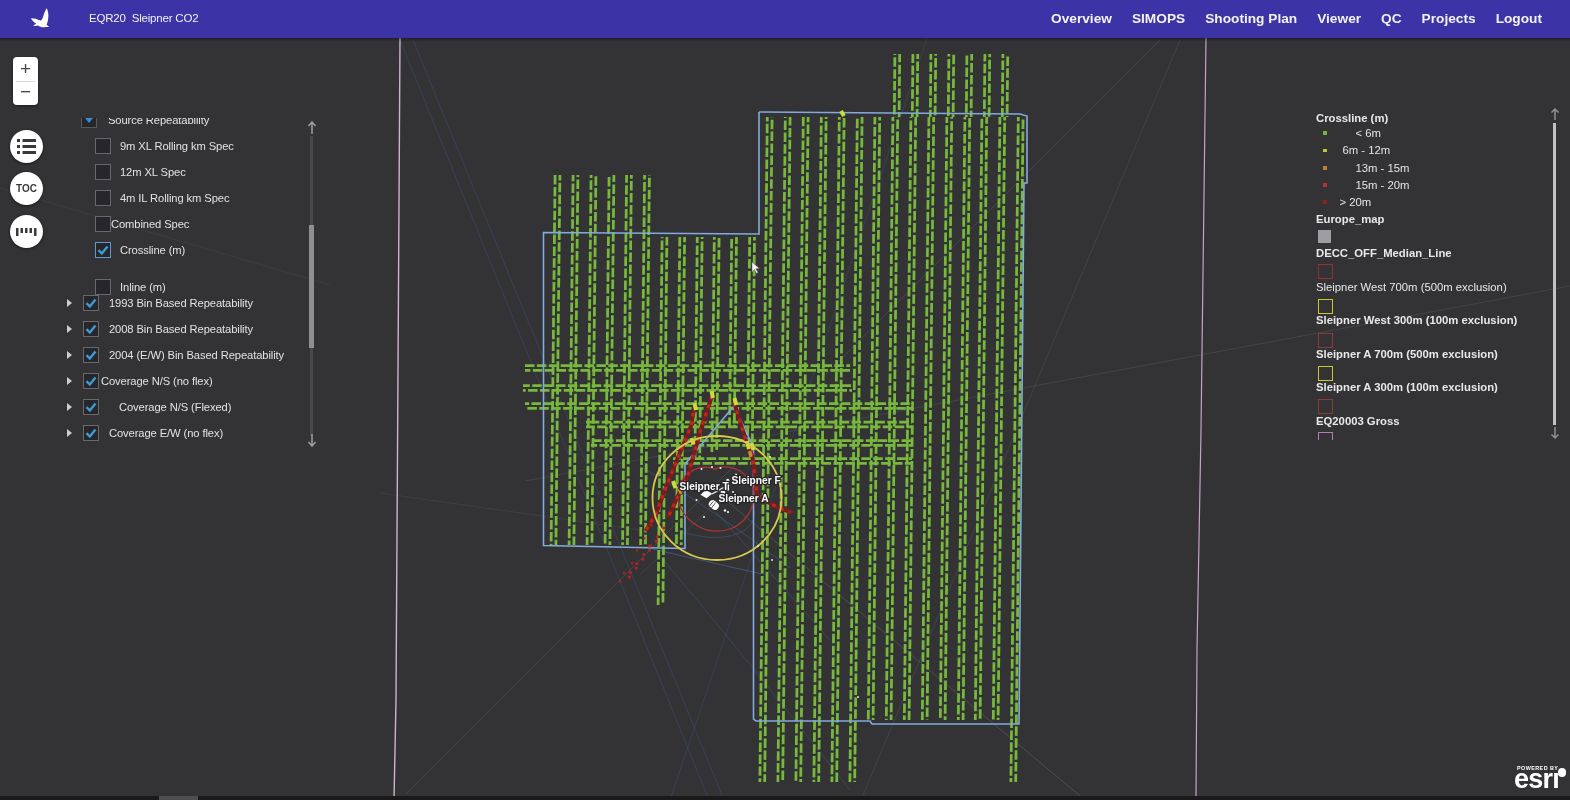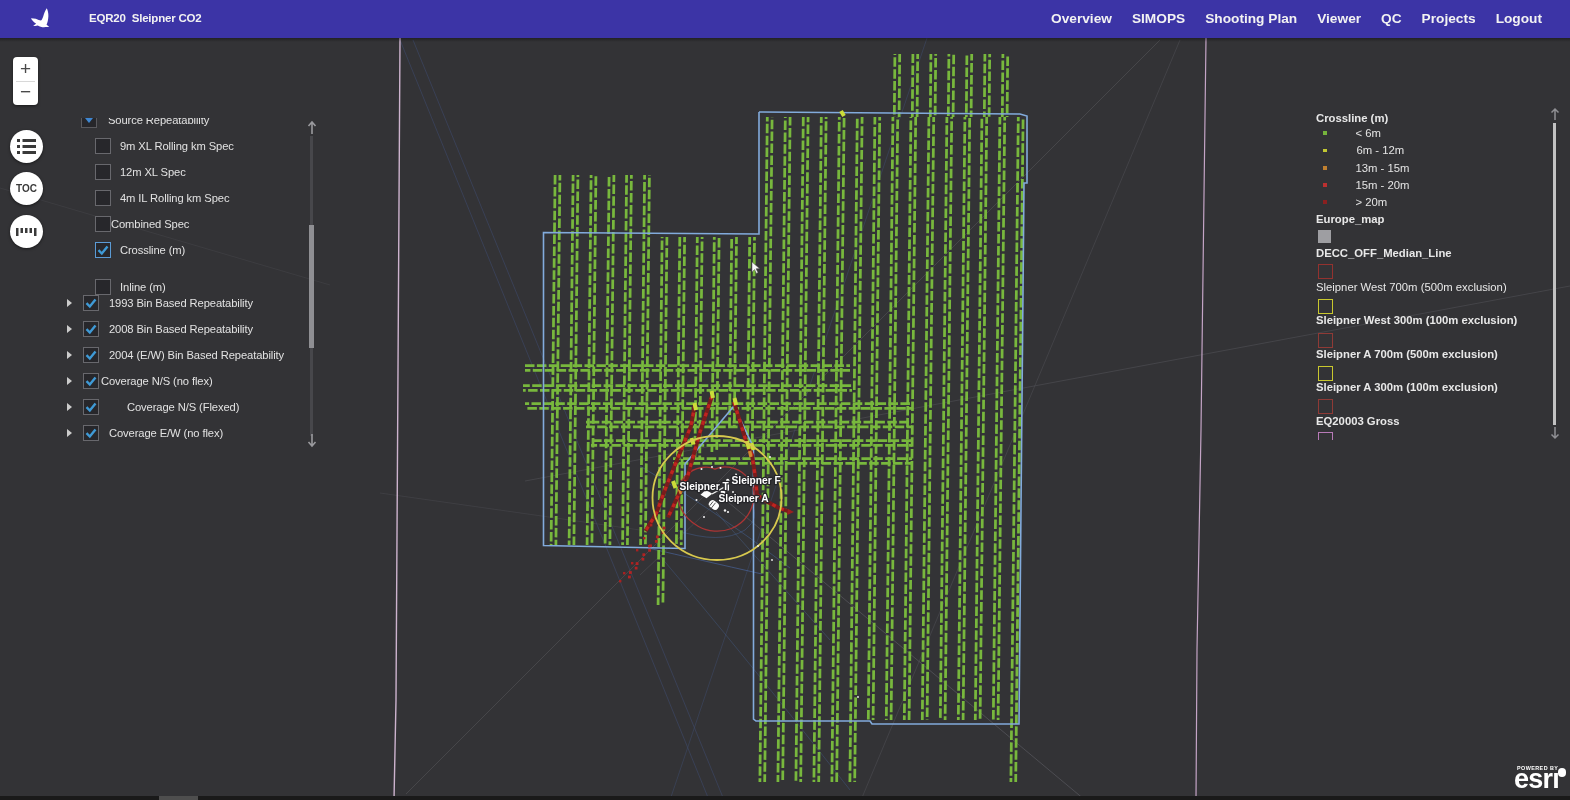--- a/index.html
+++ b/index.html
@@ -175,21 +175,21 @@
 <text x="731.5" y="483.5" font-family="Liberation Sans, sans-serif" font-size="10.2" font-weight="bold" fill="#ffffff" stroke="#26262a" stroke-width="2.6" paint-order="stroke" stroke-linejoin="round">Sleipner F</text>
 <text x="718.5" y="501.5" font-family="Liberation Sans, sans-serif" font-size="10.2" font-weight="bold" fill="#ffffff" stroke="#26262a" stroke-width="2.6" paint-order="stroke" stroke-linejoin="round">Sleipner A</text>
 <polygon points="752,262 752,272 754.5,269.5 756.5,273.5 758,272.5 756,268.8 759.5,268.5" fill="#f8f8f8" stroke="#555" stroke-width="0.5"></polygon>
 </svg>
 
 <div class="abs" style="left:0;top:38px;width:1570px;height:4px;background:linear-gradient(rgba(0,0,0,0.35),rgba(0,0,0,0))"></div>
 <div class="abs" style="left:0;top:0;width:1570px;height:38px;background:#3c34a6;color:#f2f2f2">
   <svg class="abs" style="left:27px;top:6px" width="23" height="24" viewBox="0 0 24 21">
     <path d="M20.6,0.3 C21.6,2.2 22.5,5.4 22.3,8.6 C22.1,11.9 21.5,15.4 20.4,17.6 L23.2,19.6 C20.8,19.9 18.0,20.0 16.1,20.2 L13.4,19.4 L11.2,18.2 L8.4,18.9 L6.4,18.5 L9.6,16.6 L7.4,14.9 L5.0,12.3 L4.2,10.7 L6.8,10.9 L9.2,11.3 L12.2,12.5 L14.5,13.2 C15.6,12.4 16.4,10.5 17.0,8.6 C17.8,6.0 18.8,2.8 20.6,0.3 Z" fill="#ffffff"></path>
   </svg>
-  <div class="abs" style="left:89px;top:12px;font-size:11.5px;font-weight:bold;letter-spacing:-0.2px">EQR20&nbsp; Sleipner CO2</div>
+  <div class="abs" style="left:89px;top:12px;font-size:11.5px;font-weight:normal;letter-spacing:-0.2px">EQR20&nbsp; Sleipner CO2</div>
   <div class="abs" style="right:28px;top:11px;font-size:13.7px;font-weight:bold;white-space:nowrap"><span style="margin-left:20px">Overview</span><span style="margin-left:20px">SIMOPS</span><span style="margin-left:20px">Shooting Plan</span><span style="margin-left:20px">Viewer</span><span style="margin-left:20px">QC</span><span style="margin-left:20px">Projects</span><span style="margin-left:20px">Logout</span></div>
 </div>
 
 <div class="abs" style="left:13px;top:57px;width:25px;height:48px;background:#ffffff;border-radius:4px;box-shadow:0 1px 3px rgba(0,0,0,0.5)">
   <div class="abs" style="left:0;top:0;width:25px;height:24px;color:#4a4a4a;font-size:19px;text-align:center;line-height:23px">+</div>
   <div class="abs" style="left:3px;top:24px;width:19px;height:1px;background:#d8d8d8"></div>
   <div class="abs" style="left:0;top:24px;width:25px;height:24px;color:#4a4a4a;font-size:19px;text-align:center;line-height:21px">−</div>
 </div>
 
 <div class="abs" style="left:10px;top:130px;width:33px;height:33px;border-radius:50%;background:#fff;box-shadow:0 1px 3px rgba(0,0,0,0.5)">
@@ -230,42 +230,42 @@
           <path d="M3.5 8.2 L6.8 11.5 L12.5 4.5" stroke="#3f9ad6" stroke-width="2.4" fill="none"></path>
         </svg></span><span style="margin-left:10px;vertical-align:middle">2008 Bin Based Repeatability</span></div>
 <div style="position:absolute;left:7px;top:228px;height:16px;line-height:16px"><span style="display:inline-block;width:0;height:0;border-left:5px solid #cccccc;border-top:4.5px solid transparent;border-bottom:4.5px solid transparent;vertical-align:middle"></span><span style="display:inline-block;width:11px"></span><span style="position:relative;display:inline-block;width:14px;height:14px;background:#27272b;border:1px solid #68686d;vertical-align:middle"><svg width="16" height="16" style="position:absolute;left:-1px;top:-1px">
           <path d="M3.5 8.2 L6.8 11.5 L12.5 4.5" stroke="#3f9ad6" stroke-width="2.4" fill="none"></path>
         </svg></span><span style="margin-left:10px;vertical-align:middle">2004 (E/W) Bin Based Repeatability</span></div>
 <div style="position:absolute;left:7px;top:254px;height:16px;line-height:16px"><span style="display:inline-block;width:0;height:0;border-left:5px solid #cccccc;border-top:4.5px solid transparent;border-bottom:4.5px solid transparent;vertical-align:middle"></span><span style="display:inline-block;width:11px"></span><span style="position:relative;display:inline-block;width:14px;height:14px;background:#27272b;border:1px solid #68686d;vertical-align:middle"><svg width="16" height="16" style="position:absolute;left:-1px;top:-1px">
           <path d="M3.5 8.2 L6.8 11.5 L12.5 4.5" stroke="#3f9ad6" stroke-width="2.4" fill="none"></path>
         </svg></span><span style="margin-left:2px;vertical-align:middle">Coverage N/S (no flex)</span></div>
 <div style="position:absolute;left:7px;top:280px;height:16px;line-height:16px"><span style="display:inline-block;width:0;height:0;border-left:5px solid #cccccc;border-top:4.5px solid transparent;border-bottom:4.5px solid transparent;vertical-align:middle"></span><span style="display:inline-block;width:11px"></span><span style="position:relative;display:inline-block;width:14px;height:14px;background:#27272b;border:1px solid #68686d;vertical-align:middle"><svg width="16" height="16" style="position:absolute;left:-1px;top:-1px">
           <path d="M3.5 8.2 L6.8 11.5 L12.5 4.5" stroke="#3f9ad6" stroke-width="2.4" fill="none"></path>
-        </svg></span><span style="margin-left:28px;vertical-align:middle">Coverage N/S (Flexed)</span></div>
+        </svg></span><span style="margin-left:20px;vertical-align:middle">Coverage N/S (Flexed)</span></div>
 <div style="position:absolute;left:7px;top:306px;height:16px;line-height:16px"><span style="display:inline-block;width:0;height:0;border-left:5px solid #cccccc;border-top:4.5px solid transparent;border-bottom:4.5px solid transparent;vertical-align:middle"></span><span style="display:inline-block;width:11px"></span><span style="position:relative;display:inline-block;width:14px;height:14px;background:#27272b;border:1px solid #68686d;vertical-align:middle"><svg width="16" height="16" style="position:absolute;left:-1px;top:-1px">
           <path d="M3.5 8.2 L6.8 11.5 L12.5 4.5" stroke="#3f9ad6" stroke-width="2.4" fill="none"></path>
         </svg></span><span style="margin-left:10px;vertical-align:middle">Coverage E/W (no flex)</span></div>
 </div>
 
 <div class="abs" style="left:310px;top:136px;width:3px;height:300px;background:#47474b"></div>
 <div class="abs" style="left:309px;top:225px;width:5px;height:123px;background:#8f8f93"></div>
 <svg class="abs" style="left:305px;top:120px" width="14" height="16">
     <path d="M7,2 L7,14 M3.5,6 L7,2 L10.5,6" stroke="#9a9a9e" stroke-width="1.6" fill="none"></path>
   </svg>
 <svg class="abs" style="left:305px;top:432px" width="14" height="16">
     <path d="M7,2 L7,14 M3.5,10 L7,14 L10.5,10" stroke="#9a9a9e" stroke-width="1.6" fill="none"></path>
   </svg>
 
 <div class="abs" style="left:1310px;top:106px;width:250px;height:334px;overflow:hidden;font-size:11.3px;color:#e6e6e6">
 <div style="position:absolute;left:6px;top:6px;font-weight:bold;color:#e8e8e8;white-space:nowrap">Crossline (m)</div>
 <div style="position:absolute;left:0;top:20.5px;white-space:nowrap"><span style="display:inline-block;width:3.5px;height:3.5px;background:#76b43c;margin-left:13px;vertical-align:2px"></span><span style="display:inline-block;margin-left:29px;color:#e4e4e4">&lt; 6m</span></div>
-<div style="position:absolute;left:0;top:38px;white-space:nowrap"><span style="display:inline-block;width:3.5px;height:3.5px;background:#c2c832;margin-left:13px;vertical-align:2px"></span><span style="display:inline-block;margin-left:30px;color:#e4e4e4">6m - 12m</span></div>
+<div style="position:absolute;left:0;top:38px;white-space:nowrap"><span style="display:inline-block;width:3.5px;height:3.5px;background:#c2c832;margin-left:13px;vertical-align:2px"></span><span style="display:inline-block;margin-left:16px;color:#e4e4e4">6m - 12m</span></div>
 <div style="position:absolute;left:0;top:55.5px;white-space:nowrap"><span style="display:inline-block;width:3.5px;height:3.5px;background:#c08030;margin-left:13px;vertical-align:2px"></span><span style="display:inline-block;margin-left:29px;color:#e4e4e4">13m - 15m</span></div>
 <div style="position:absolute;left:0;top:72.5px;white-space:nowrap"><span style="display:inline-block;width:3.5px;height:3.5px;background:#bb3030;margin-left:13px;vertical-align:2px"></span><span style="display:inline-block;margin-left:29px;color:#e4e4e4">15m - 20m</span></div>
-<div style="position:absolute;left:0;top:89.5px;white-space:nowrap"><span style="display:inline-block;width:3.5px;height:3.5px;background:#8a2020;margin-left:13px;vertical-align:2px"></span><span style="display:inline-block;margin-left:29px;color:#e4e4e4">&gt; 20m</span></div>
+<div style="position:absolute;left:0;top:89.5px;white-space:nowrap"><span style="display:inline-block;width:3.5px;height:3.5px;background:#8a2020;margin-left:13px;vertical-align:2px"></span><span style="display:inline-block;margin-left:13px;color:#e4e4e4">&gt; 20m</span></div>
 <div style="position:absolute;left:6px;top:106.5px;font-weight:bold;color:#e8e8e8;white-space:nowrap">Europe_map</div>
 <div style="position:absolute;left:8px;top:124px;width:13px;height:13px;background:#9e9ea2;"></div>
 <div style="position:absolute;left:6px;top:140.5px;font-weight:bold;color:#e8e8e8;white-space:nowrap">DECC_OFF_Median_Line</div>
 <div style="position:absolute;left:8px;top:158px;width:13px;height:13px;border:1.4px solid #93322f;"></div>
 <div style="position:absolute;left:6px;top:174.5px;font-weight:normal;color:#e8e8e8;white-space:nowrap">Sleipner West 700m (500m exclusion)</div>
 <div style="position:absolute;left:8px;top:193px;width:13px;height:13px;border:1.4px solid #c9c82e;"></div>
 <div style="position:absolute;left:6px;top:208px;font-weight:bold;color:#e8e8e8;white-space:nowrap">Sleipner West 300m (100m exclusion)</div>
 <div style="position:absolute;left:8px;top:226.5px;width:13px;height:13px;border:1.4px solid #8f3a36;"></div>
 <div style="position:absolute;left:6px;top:241.5px;font-weight:bold;color:#e8e8e8;white-space:nowrap">Sleipner A 700m (500m exclusion)</div>
 <div style="position:absolute;left:8px;top:259.5px;width:13px;height:13px;border:1.4px solid #c9c82e;"></div>

